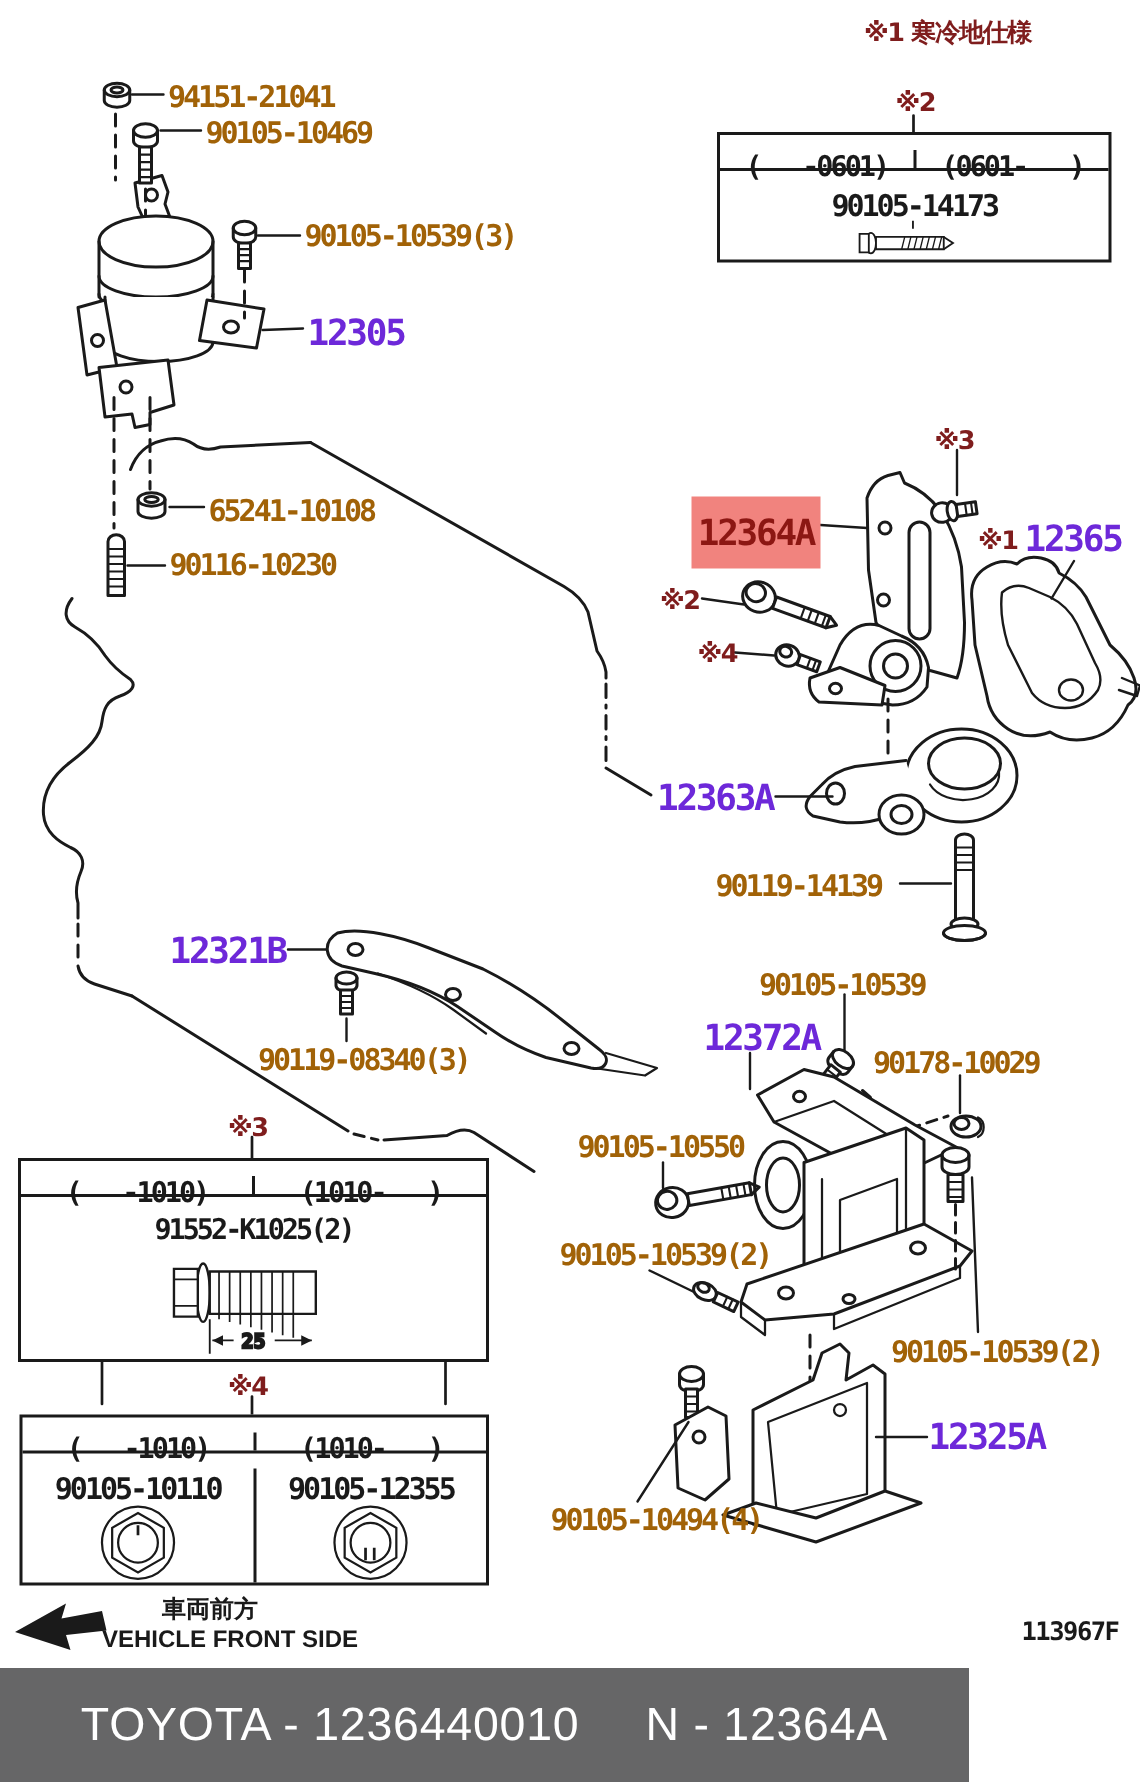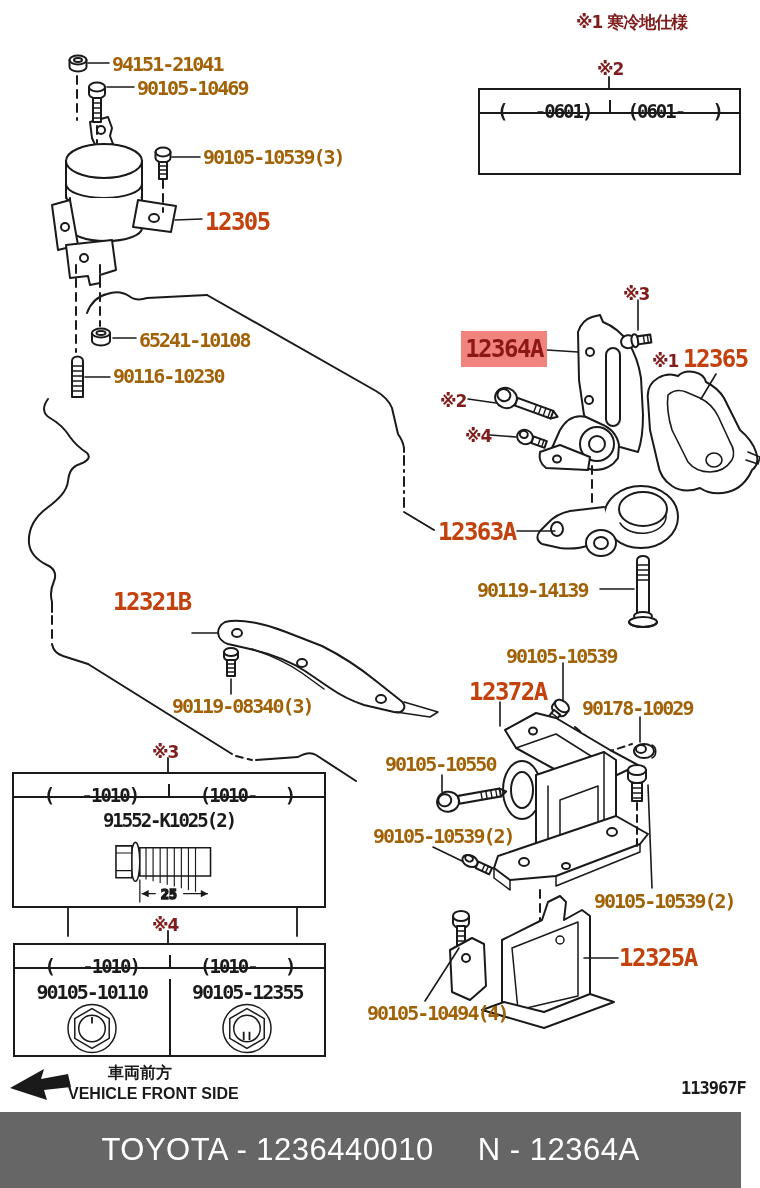--- a/index.html
+++ b/index.html
@@ -3,38 +3,38 @@
 <meta charset="utf-8">
 <style>
   html,body{margin:0;padding:0;background:#fff;}
   .stage{position:relative;width:760px;height:1188px;background:#ffffff;overflow:hidden;
          font-family:"DejaVu Sans Mono",monospace;color:#1a1a1a;}
   .art{position:absolute;left:0;top:0;}
   
   .pl{position:absolute;font:bold 20px "DejaVu Sans Mono",monospace;letter-spacing:-2px;
       line-height:1;white-space:pre;color:#a16207;}
   .pb{position:absolute;font:bold 24px "DejaVu Sans Mono",monospace;letter-spacing:-1.5px;
-      line-height:1;white-space:pre;color:#c2410c;}
+      line-height:1;white-space:pre;color:#6d28d9;}
   .mk{position:absolute;font:bold 17px "DejaVu Sans",sans-serif;letter-spacing:-1px;
       line-height:1;white-space:pre;color:#7f1d1d;}
-  .hl{position:absolute;left:461px;top:331px;width:86px;height:36px;background:var(--hl-bg);
+  .hl{position:absolute;left:461px;top:331px;width:86px;height:48px;background:var(--hl-bg);
       display:flex;align-items:center;justify-content:center;}
   .hl span{font:bold 24px "DejaVu Sans Mono",monospace;letter-spacing:-1.5px;color:var(--hl-tx);}
   
   .tbl{position:absolute;border:2px solid #1a1a1a;background:#fff;display:flex;flex-direction:column;box-sizing:border-box;}
   .trow{display:flex;flex:1;min-height:0;}
   .thead{flex:0 0 22px;border-bottom:2px solid #1a1a1a;}
   .tcell{flex:1;border-right:2px solid #1a1a1a;display:flex;flex-direction:column;align-items:center;
          justify-content:flex-start;min-width:0;box-sizing:border-box;margin-top:10px;}
   .tcell:last-child{border-right:none;}
   .thc{font:bold 19px "DejaVu Sans Mono",monospace;letter-spacing:-2px;line-height:22px;white-space:pre;}
   .pnum{font:bold 20px "DejaVu Sans Mono",monospace;letter-spacing:-2px;line-height:1;white-space:pre;margin-top:3px;}
   .pnum.sm{font-size:19px;}
   
-  .footer{position:absolute;left:0;top:1112px;width:741px;height:76px;background:var(--ft-bg);
+  .footer{position:absolute;left:0;top:1112px;width:646px;height:76px;background:var(--ft-bg);
           display:flex;align-items:center;justify-content:center;gap:44px;}
   .footer span{font:400 31px "Liberation Sans",sans-serif;color:var(--ft-tx);letter-spacing:0.5px;}
   .ref{position:absolute;left:681px;top:1080px;font:bold 17px "DejaVu Sans Mono",monospace;letter-spacing:-1px;line-height:1;}
   .fs-jp{position:absolute;left:68px;top:1065px;font:bold 16px "DejaVu Sans",sans-serif;line-height:1;margin-left:40px;}
   .fs-en{position:absolute;left:68px;top:1086px;font:bold 16px "Liberation Sans",sans-serif;letter-spacing:0;line-height:1;}
   svg text{font:bold 15px "DejaVu Sans Mono",monospace;fill:#1a1a1a;}
 </style>
 </head>
 <body>
 
@@ -285,21 +285,21 @@
   <div class="mk" style="left:652px;top:353px">※1</div>
   <div class="mk" style="left:152px;top:744px">※3</div>
   <div class="mk" style="left:152px;top:917px">※4</div>
 
   <div class="pl" style="left:112px;top:54px">94151-21041</div>
   <div class="pl" style="left:137px;top:78px">90105-10469</div>
   <div class="pl" style="left:203px;top:147px">90105-10539(3)</div>
   <div class="pb" style="left:205px;top:210px">12305</div>
   <div class="pl" style="left:139px;top:330px">65241-10108</div>
   <div class="pl" style="left:113px;top:366px">90116-10230</div>
-  <div class="pb" style="left:113px;top:590px">12321B</div>
+  <div class="pb" style="left:113px;top:622px">12321B</div>
   <div class="pl" style="left:172px;top:696px">90119-08340(3)</div>
 
   <div class="hl">
     <span>12364A</span>
   </div>
   <div class="pb" style="left:683px;top:347px">12365</div>
   <div class="pb" style="left:438px;top:520px">12363A</div>
   <div class="pl" style="left:477px;top:580px">90119-14139</div>
 
   <div class="pl" style="left:506px;top:646px">90105-10539</div>
@@ -314,20 +314,31 @@
   <div class="tbl" style="left:478px;top:88px;width:263px;height:87px">
     <div class="trow thead">
       <div class="tcell">
           <span class="thc">(   -0601)</span>
         </div>
       <div class="tcell">
           <span class="thc">(0601-   )</span>
         </div>
     </div>
     <div class="trow">
+      <div class="tcell">
+        <div class="pnum">90105-14173</div>
+        <svg width="120" height="38" viewBox="0 0 120 38" stroke="#1a1a1a" stroke-width="1.8" fill="none">
+          <path d="M 58,0 L 58,8"></path>
+          <ellipse cx="17" cy="22" rx="5" ry="10" fill="#fff"></ellipse>
+          <path d="M 6,13 h 9 v 18 h -9 z" fill="#fff"></path>
+          <path d="M 22,16 h 66 v 12 h -66 z" fill="#fff"></path>
+          <path d="M 50,16 l -3,12 M 56,16 l -3,12 M 62,16 l -3,12 M 68,16 l -3,12 M 74,16 l -3,12 M 80,16 l -3,12 M 86,16 l -3,12" stroke-width="1.3"></path>
+          <path d="M 88,16 l 9,6 l -9,6"></path>
+        </svg>
+      </div>
     </div>
   </div>
 
   <div class="tbl" style="left:12px;top:772px;width:314px;height:136px">
     <div class="trow thead">
       <div class="tcell">
           <span class="thc">(   -1010)</span>
         </div>
       <div class="tcell">
           <span class="thc">(1010-   )</span>

